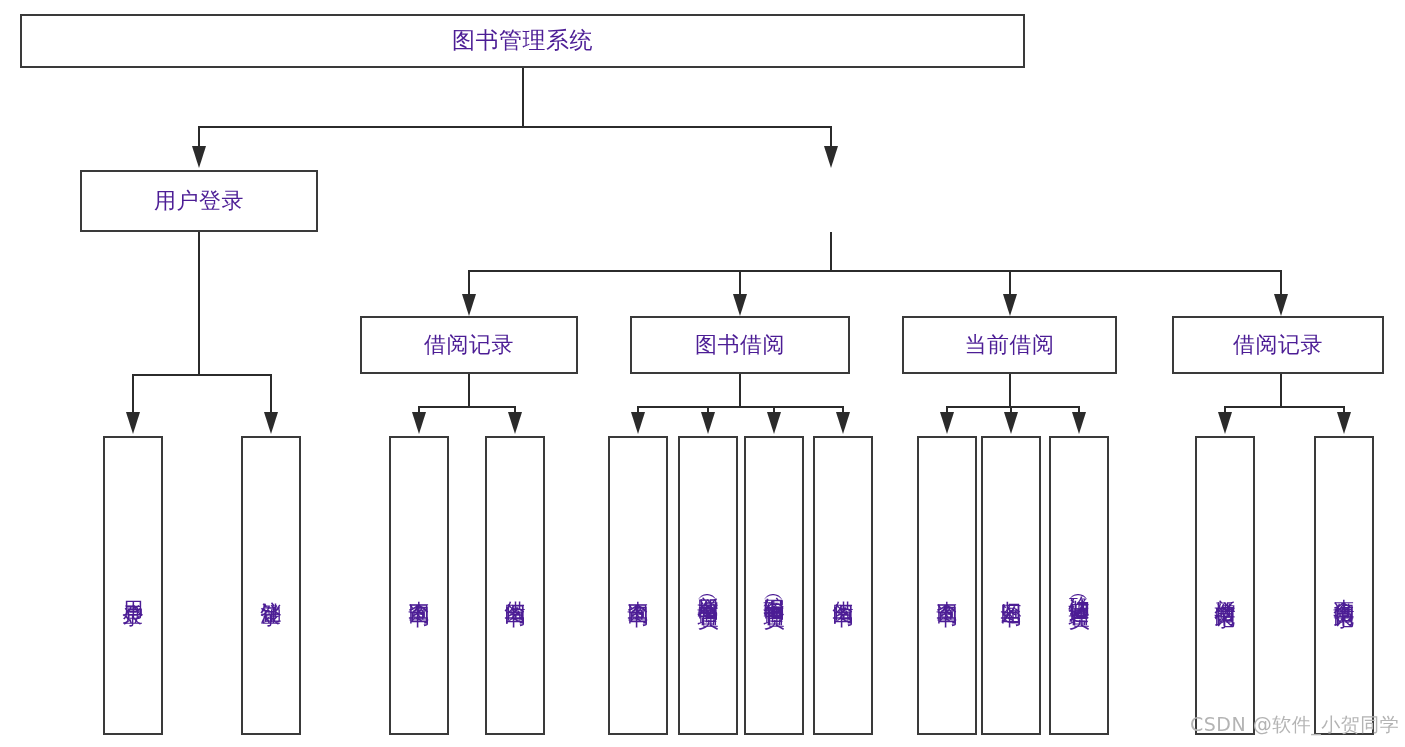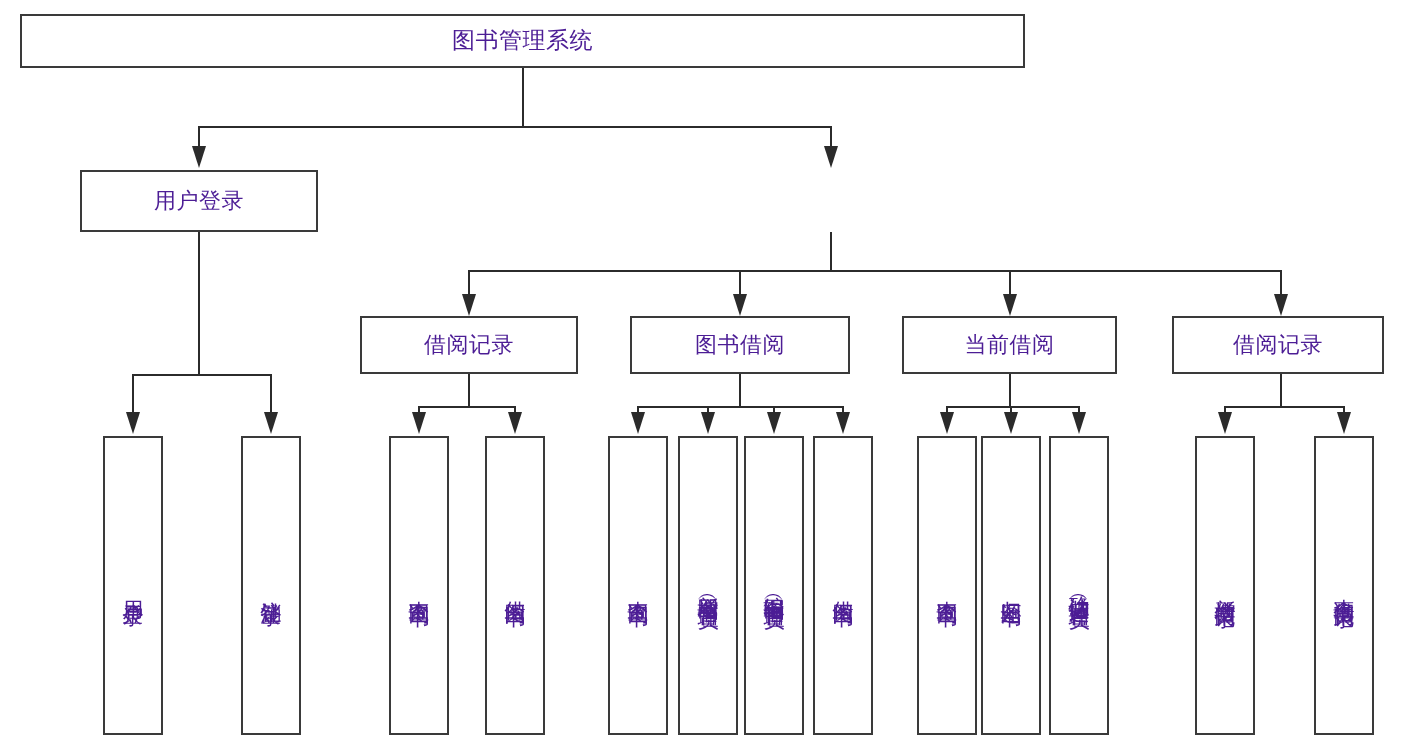--- a/index.html
+++ b/index.html
@@ -236,14 +236,15 @@
     <div class="vinner">
         <span class="vtext">新增借阅记录</span>
       </div>
   </div>
   <div class="node vert" style="left:1314px; top:436px; width:60px; height:299px;">
     <div class="vinner">
         <span class="vtext">查询借阅记录</span>
       </div>
   </div>
 
+  <div class="watermark" style="left:1190px; top:712px;">CSDN @软件_小贺同学</div>
 
 </div>
 
 </body></html>

